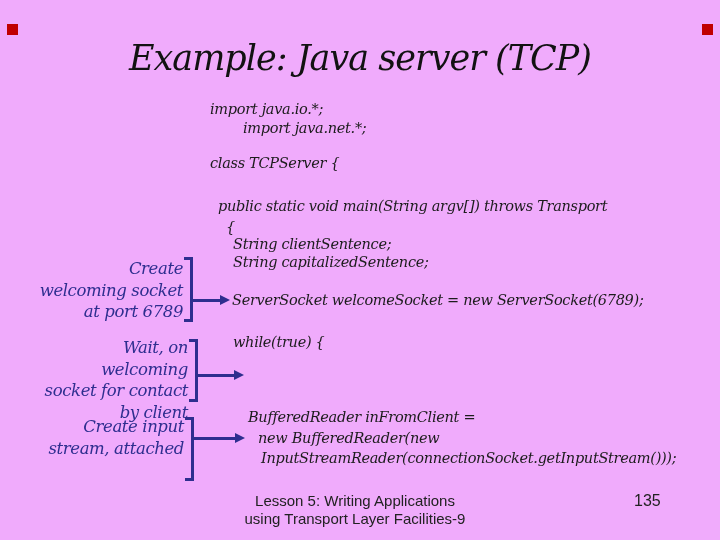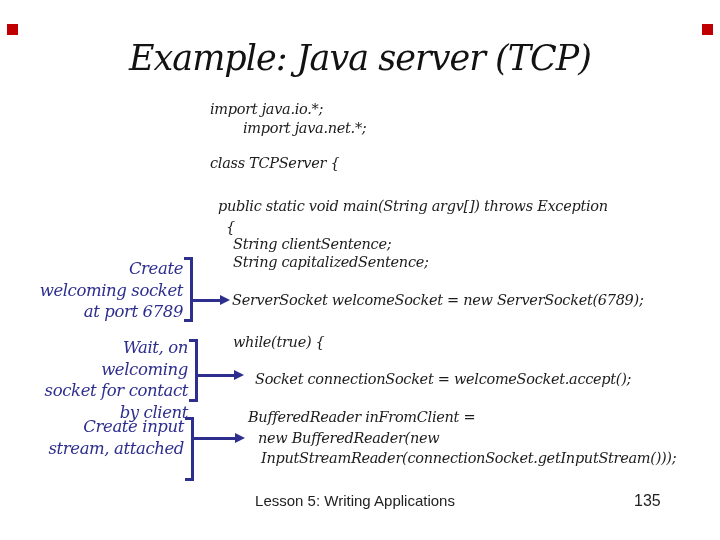--- a/index.html
+++ b/index.html
@@ -1,17 +1,17 @@
 <!DOCTYPE html>
 <html><head>
 <meta charset="utf-8">
 <style>
   html,body{margin:0;padding:0;background:#888;}
   .slide{
-    position:relative;width:720px;height:540px;background:#ffffff;
+    position:relative;width:720px;height:540px;background:#f0abfc;
     overflow:hidden;font-family:"DejaVu Serif",serif;
   }
   .corner-square{
     position:absolute;width:11px;height:11px;background:#c00000;top:24px;
   }
   .corner-square.left{left:7px;}
   .corner-square.right{left:702px;}
   .slide-title{
     position:absolute;left:0;right:0;top:38px;margin:0;
     text-align:center;font-family:"DejaVu Serif",serif;font-style:italic;
@@ -55,27 +55,26 @@
 <div class="slide">
 
   <div class="corner-square left"></div>
   <div class="corner-square right"></div>
 
   <h1 class="slide-title">Example: Java server (TCP)</h1>
 
   <div class="code-line" style="left:210px;top:101px;">import java.io.*;</div>
   <div class="code-line" style="left:210px;top:120px;margin-left:33px;">import java.net.*;</div>
   <div class="code-line" style="left:210px;top:155px;">class TCPServer {</div>
-  <div class="code-line" style="left:218px;top:198px;">public static void main(String argv[]) throws Exception</div>
+  <div class="code-line" style="left:218px;top:198px;">public static void main(String argv[]) throws Transport</div>
   <div class="code-line" style="left:226px;top:219px;">{</div>
   <div class="code-line" style="left:233px;top:236px;">String clientSentence;</div>
   <div class="code-line" style="left:233px;top:254px;">String capitalizedSentence;</div>
   <div class="code-line" style="left:232px;top:292px;">ServerSocket welcomeSocket = new ServerSocket(6789);</div>
   <div class="code-line" style="left:233px;top:334px;text-align:center;">while(true) {</div>
-  <div class="code-line" style="left:255px;top:371px;">Socket connectionSocket = welcomeSocket.accept();</div>
   <div class="code-line" style="left:248px;top:409px;">BufferedReader inFromClient =</div>
   <div class="code-line" style="left:258px;top:430px;text-align:center;">new BufferedReader(new</div>
   <div class="code-line" style="left:261px;top:450px;">InputStreamReader(connectionSocket.getInputStream()));</div>
 
   <div class="annotation" style="left:33px;top:258px;">
     <div>Create</div>
     <div>welcoming socket</div>
     <div>at port 6789</div>
   </div>
   <div class="bracket" style="left:184px;top:257px;height:65px;"></div>
@@ -94,16 +93,17 @@
   <div class="annotation" style="left:34px;top:416px;">
     <div>Create input</div>
     <div>stream, attached</div>
   </div>
   <div class="bracket" style="left:185px;top:417px;height:64px;"></div>
   <div class="arrow-shaft" style="left:193px;top:437px;width:42px;"></div>
   <div class="arrow-head" style="left:235px;top:433px;"></div>
 
   <div class="footer-text">
     <div>Lesson 5: Writing Applications</div>
+    <div>using Transport Layer Facilities-9</div>
   </div>
   <div class="page-number">135</div>
 
 </div>
 
 </body></html>

